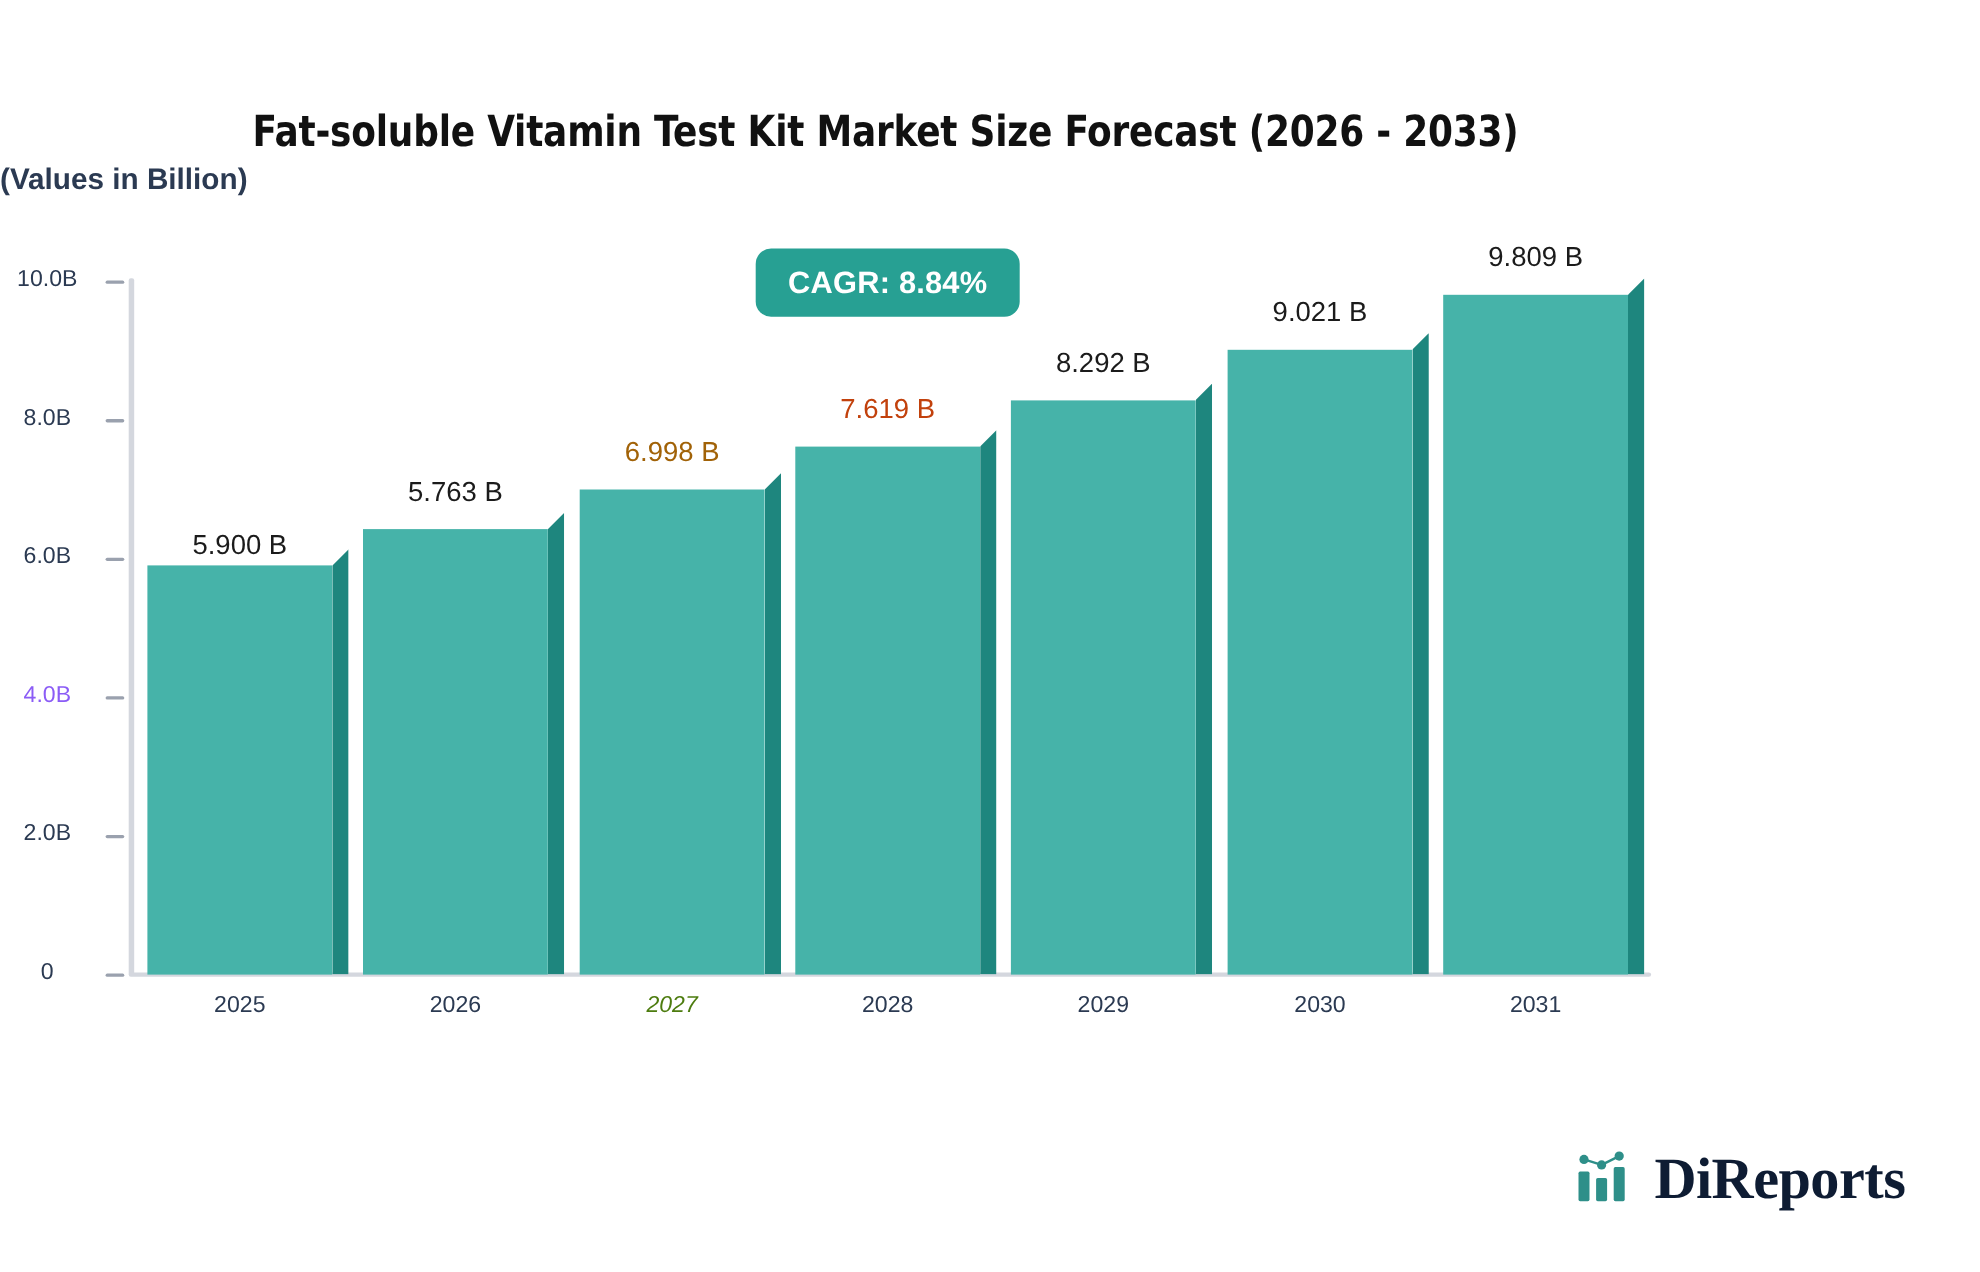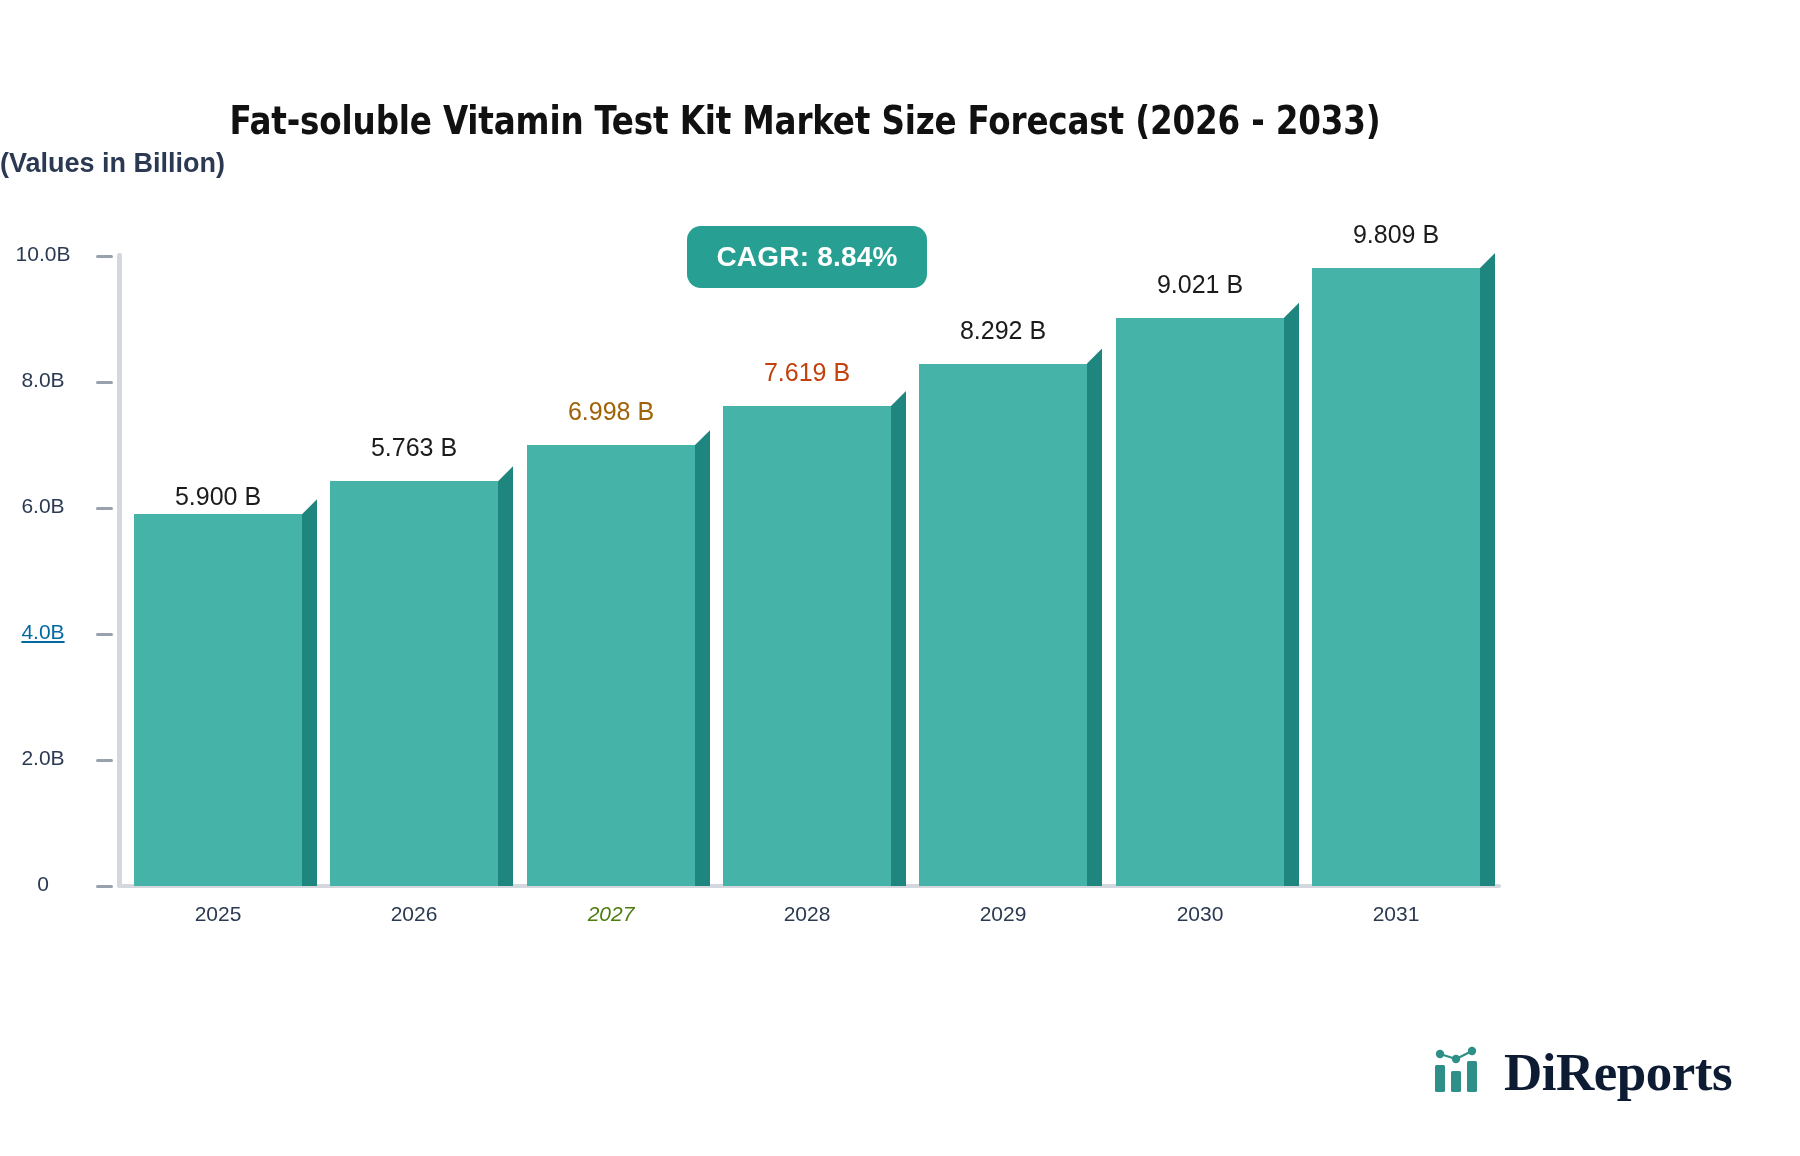--- a/index.html
+++ b/index.html
@@ -184,21 +184,21 @@
     <div id="yticks">
         <div class="ytick-row" style="top: 886px;">
           <div class="ytick-label-wrap" style="color: rgb(43, 58, 82);">0</div>
           <div class="ytick-dash" style="background: rgb(154, 161, 174);"></div>
         </div>
         <div class="ytick-row" style="top: 760px;">
           <div class="ytick-label-wrap" style="color: rgb(43, 58, 82);">2.0B</div>
           <div class="ytick-dash" style="background: rgb(154, 161, 174);"></div>
         </div>
         <div class="ytick-row" style="top: 634px;">
-          <div class="ytick-label-wrap" style="color: #0369a1; text-decoration: underline;">4.0B</div>
+          <div class="ytick-label-wrap" style="color: #8b5cf6;">4.0B</div>
           <div class="ytick-dash" style="background: rgb(154, 161, 174);"></div>
         </div>
         <div class="ytick-row" style="top: 508px;">
           <div class="ytick-label-wrap" style="color: rgb(43, 58, 82);">6.0B</div>
           <div class="ytick-dash" style="background: rgb(154, 161, 174);"></div>
         </div>
         <div class="ytick-row" style="top: 382px;">
           <div class="ytick-label-wrap" style="color: rgb(43, 58, 82);">8.0B</div>
           <div class="ytick-dash" style="background: rgb(154, 161, 174);"></div>
         </div>

